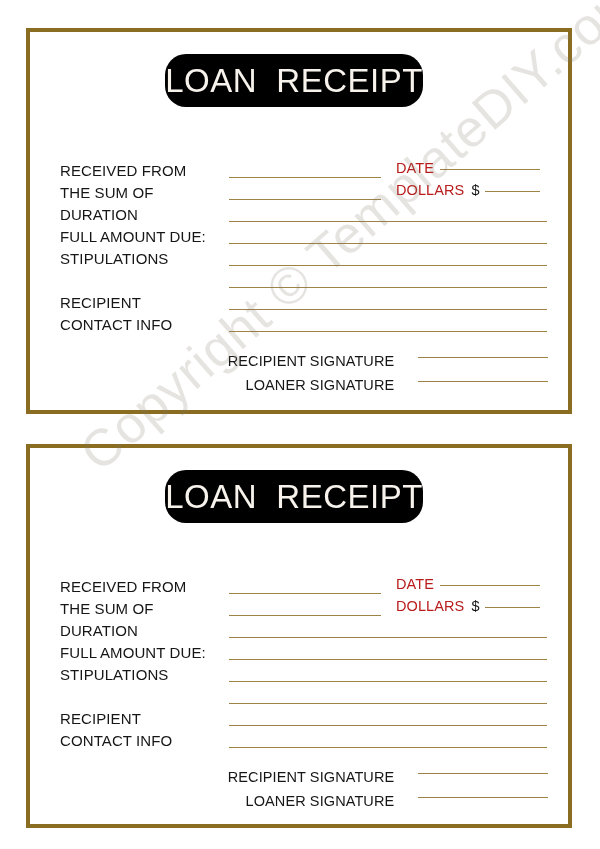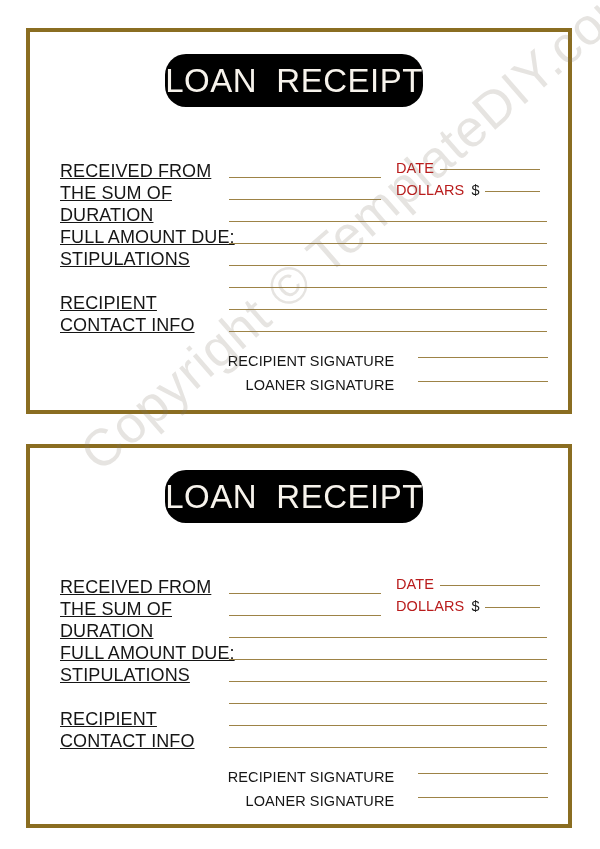--- a/index.html
+++ b/index.html
@@ -92,27 +92,26 @@
 
   
   .labels-col {
     position: absolute;
     left: 30px;
     top: 33px;
     width: 185px;
   }
   .field-label {
     font-family: "Liberation Sans", sans-serif;
-    font-size: 18px;
+    font-size: 15px;
     color: #161616;
     height: 22px;
     line-height: 22px;
     white-space: nowrap;
     letter-spacing: 0.1px;
-    text-decoration: underline;
   }
   .field-label.spacer { color: transparent; }
 
   
   .rules-col {
     position: absolute;
     left: 199px;
     top: 33px;
     width: 318px;
   }

